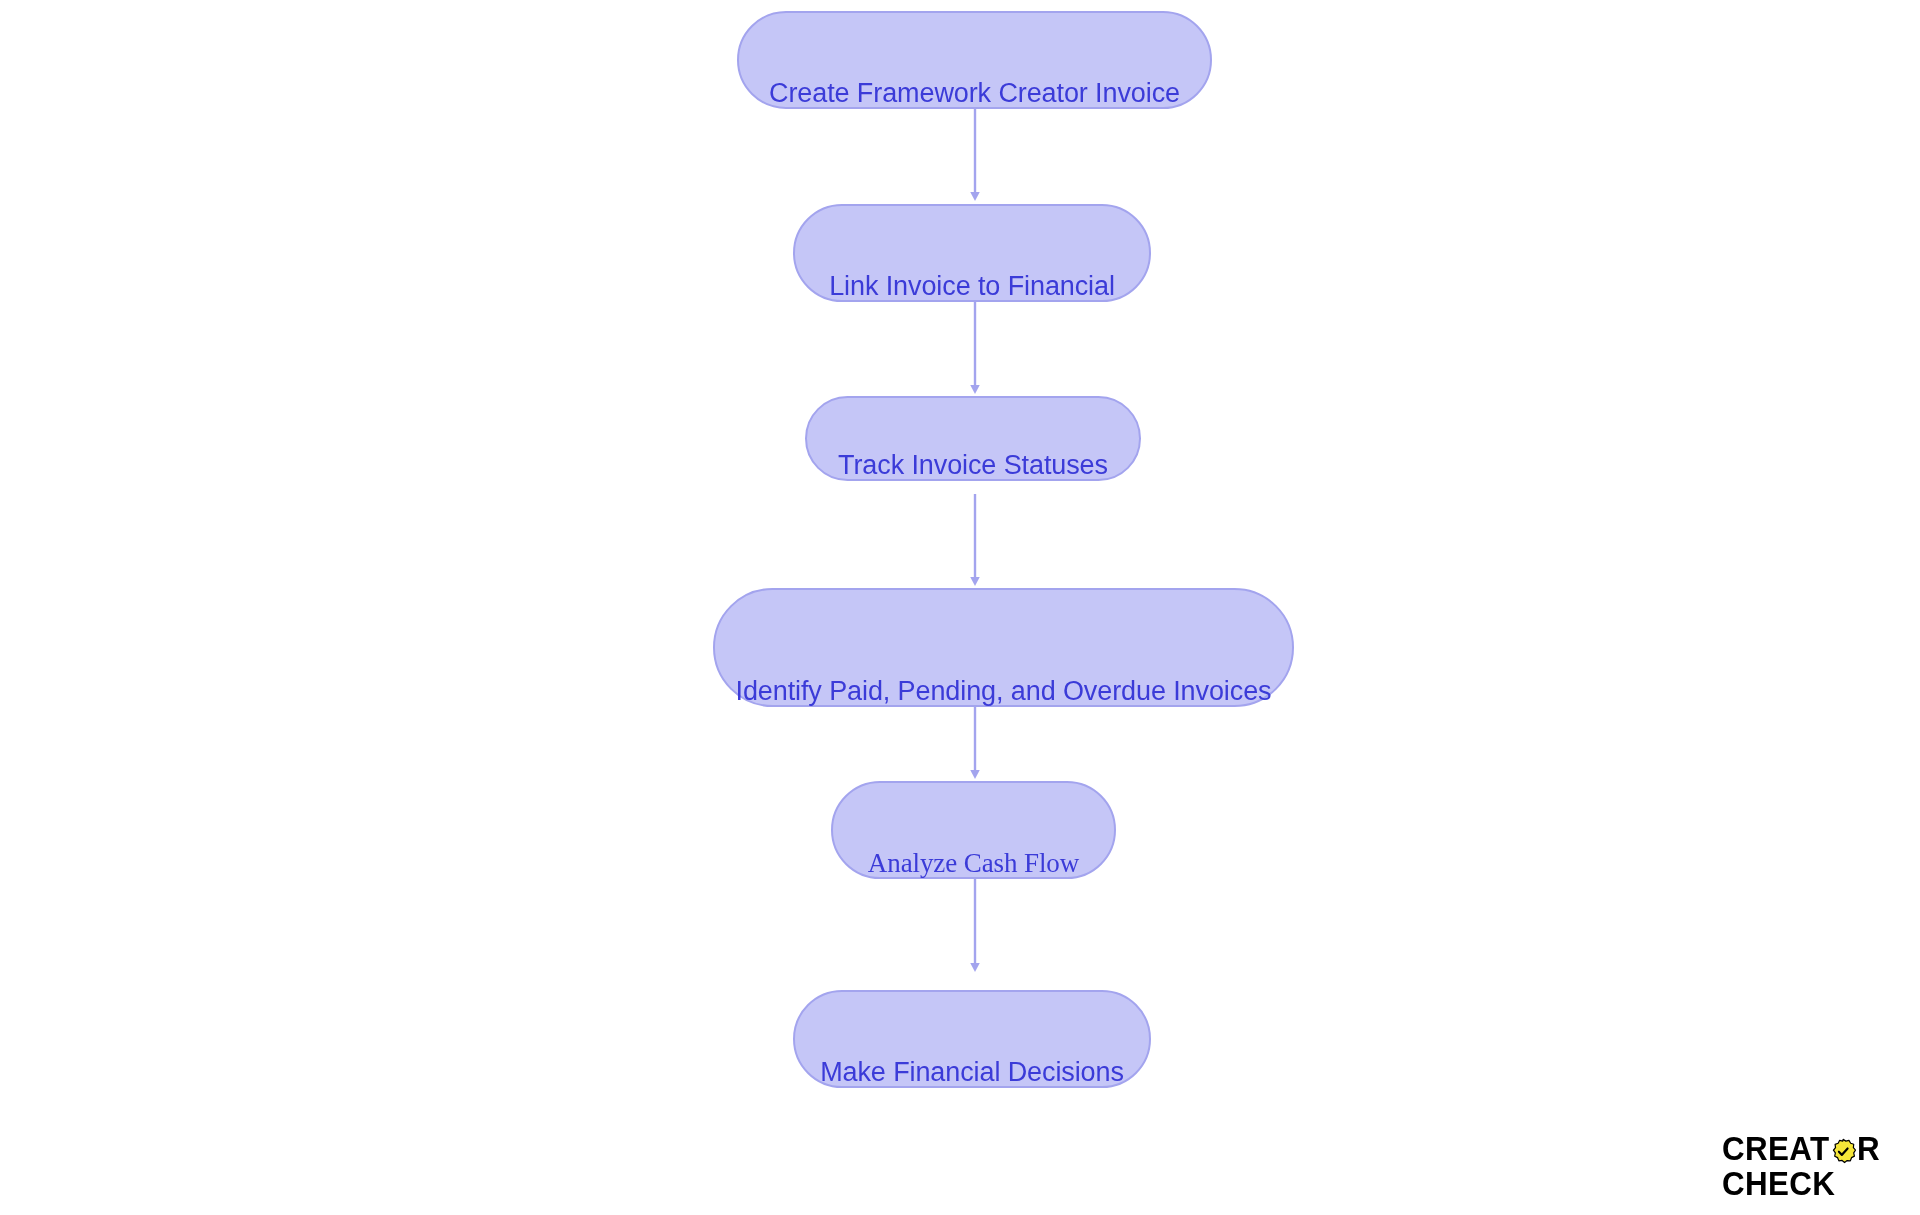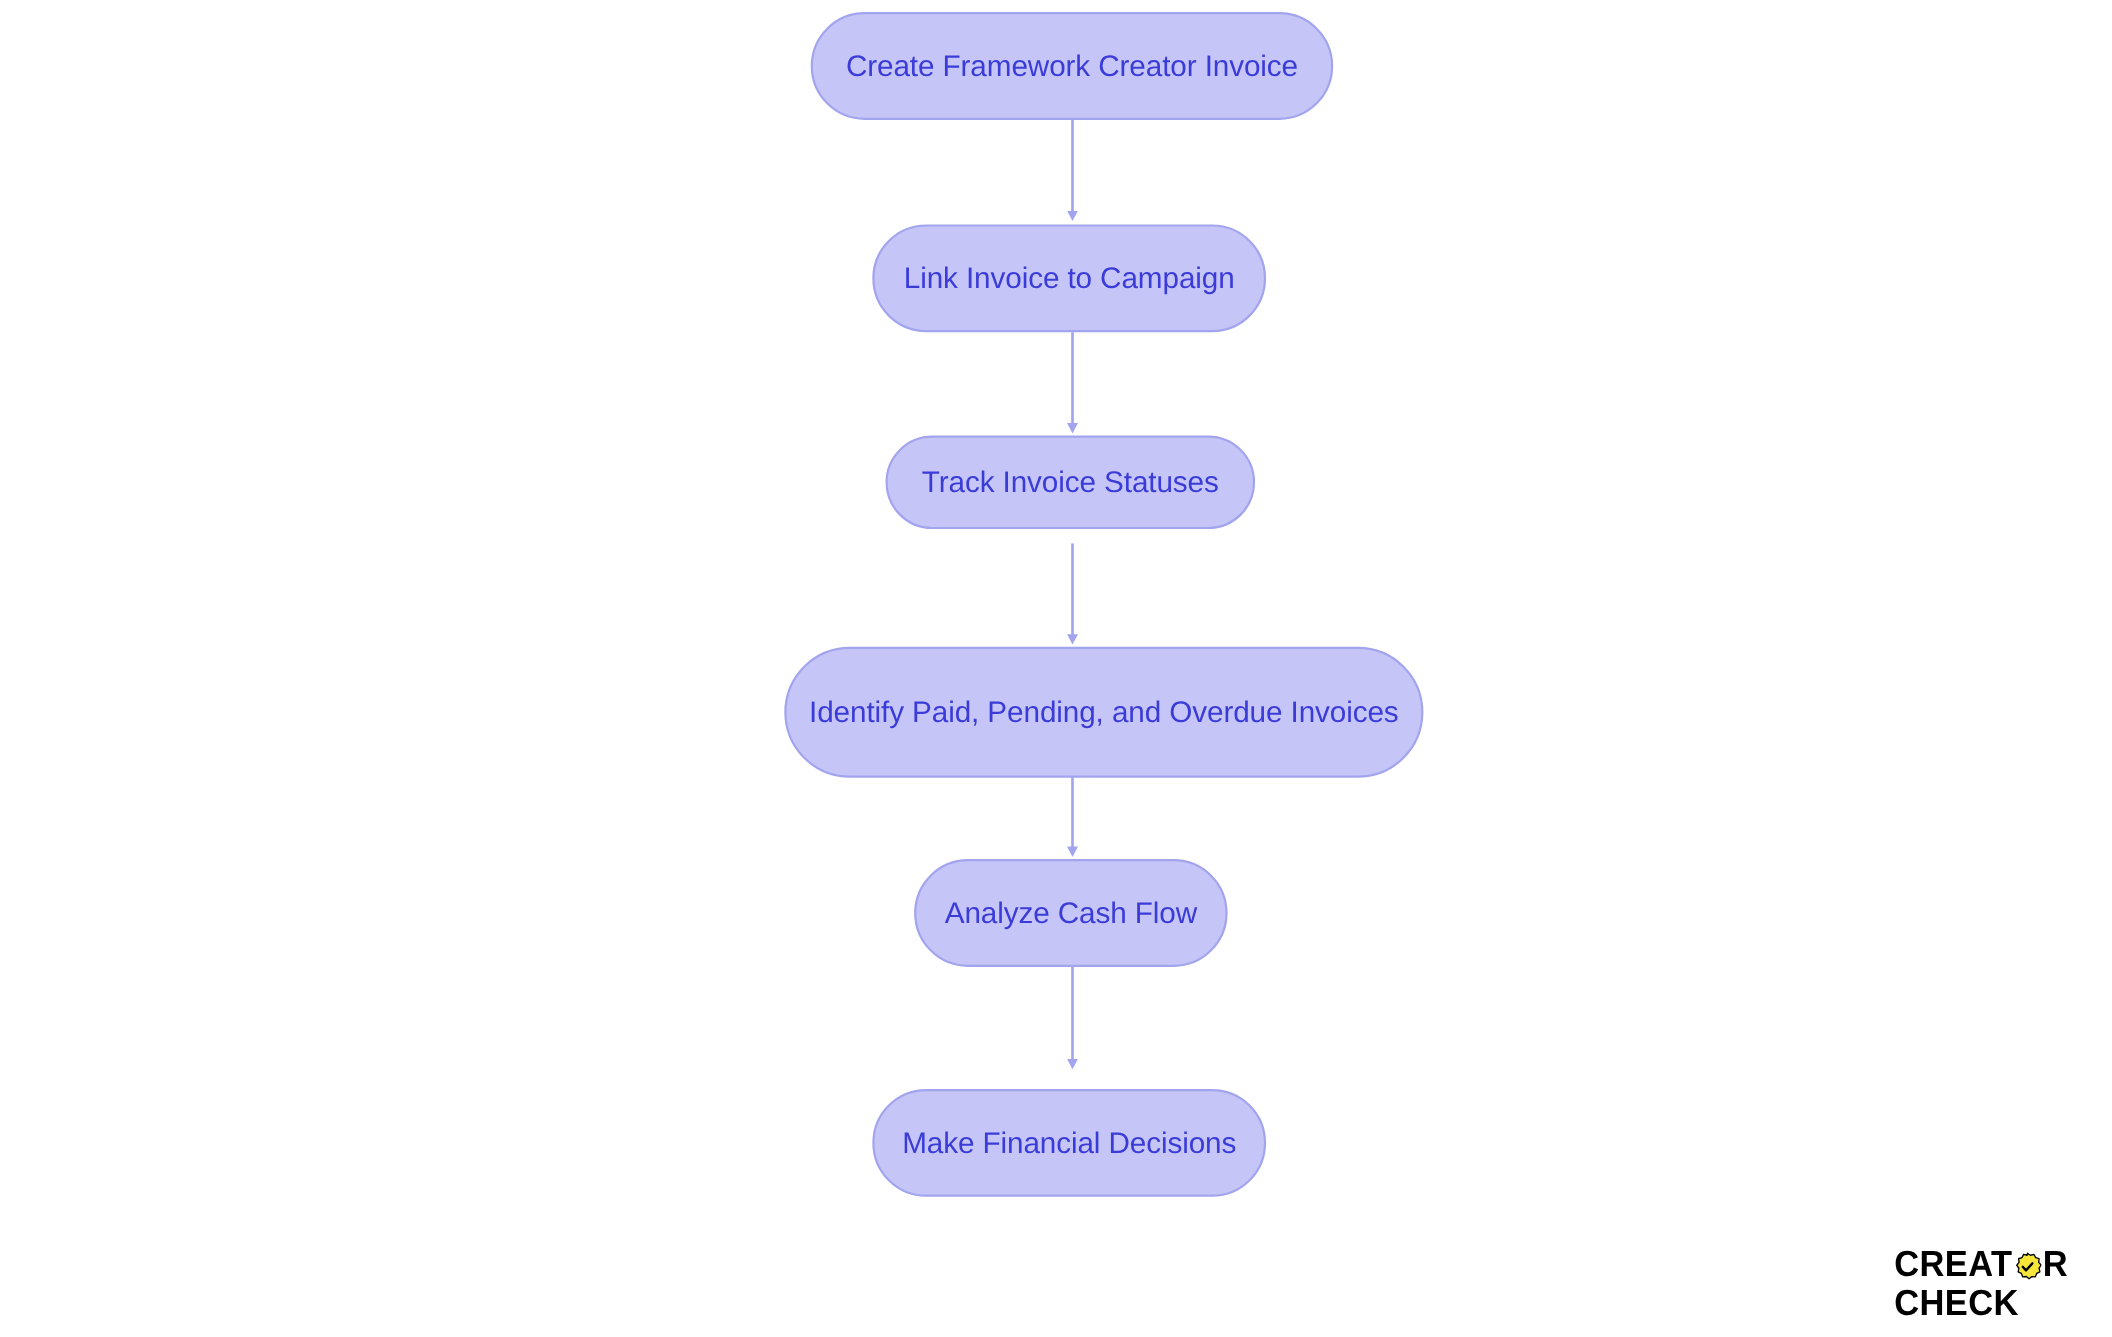--- a/index.html
+++ b/index.html
@@ -31,21 +31,21 @@
     width: 1920px;
     height: 1215px;
     pointer-events: none;
   }
 
   
   .node {
     position: absolute;
     box-sizing: border-box;
     display: flex;
-    align-items: center;
+    align-items: flex-end;
     justify-content: center;
     background: #c5c6f7;
     border: 2px solid #a3a4ee;
     border-radius: 999px;
     color: #3b3bd8;
     font-size: 27px;
     font-weight: 400;
     letter-spacing: -0.1px;
     line-height: 1;
     white-space: nowrap;
@@ -53,21 +53,21 @@
   }
   .node-label {
     display: block;
     padding: 0 14px;
   }
 
   .n1 { left: 737px;  top: 11px;   width: 475px; height: 98px; }
   .n2 { left: 793px;  top: 204px;  width: 358px; height: 98px; }
   .n3 { left: 805px;  top: 396px;  width: 336px; height: 85px; }
   .n4 { left: 713px;  top: 588px;  width: 581px; height: 119px; }
-  .n5 { left: 831px;  top: 781px;  width: 285px; height: 98px; }
+  .n5 { left: 831px;  top: 781px;  width: 285px; height: 98px; font-family: Liberation Serif, serif; }
   .n6 { left: 793px;  top: 974px;  width: 358px; height: 98px; margin-top: 16px; }
 
   
   #brand-logo {
     position: absolute;
     left: 1722px;
     top: 1132px;
     width: 175px;
     height: 72px;
     user-select: none;
@@ -121,21 +121,21 @@
     <g>
       <line x1="975" y1="879" x2="975" y2="964" stroke="#a3a4ee" stroke-width="2.4" marker-end="url(#arrowhead)"></line>
     </g>
   </svg>
 
   <div class="node n1">
     <span class="node-label">Create Framework Creator Invoice</span>
   </div>
 
   <div class="node n2">
-    <span class="node-label">Link Invoice to Campaign</span>
+    <span class="node-label">Link Invoice to Financial</span>
   </div>
 
   <div class="node n3">
     <span class="node-label">Track Invoice Statuses</span>
   </div>
 
   <div class="node n4">
     <span class="node-label">Identify Paid, Pending, and Overdue Invoices</span>
   </div>
 

